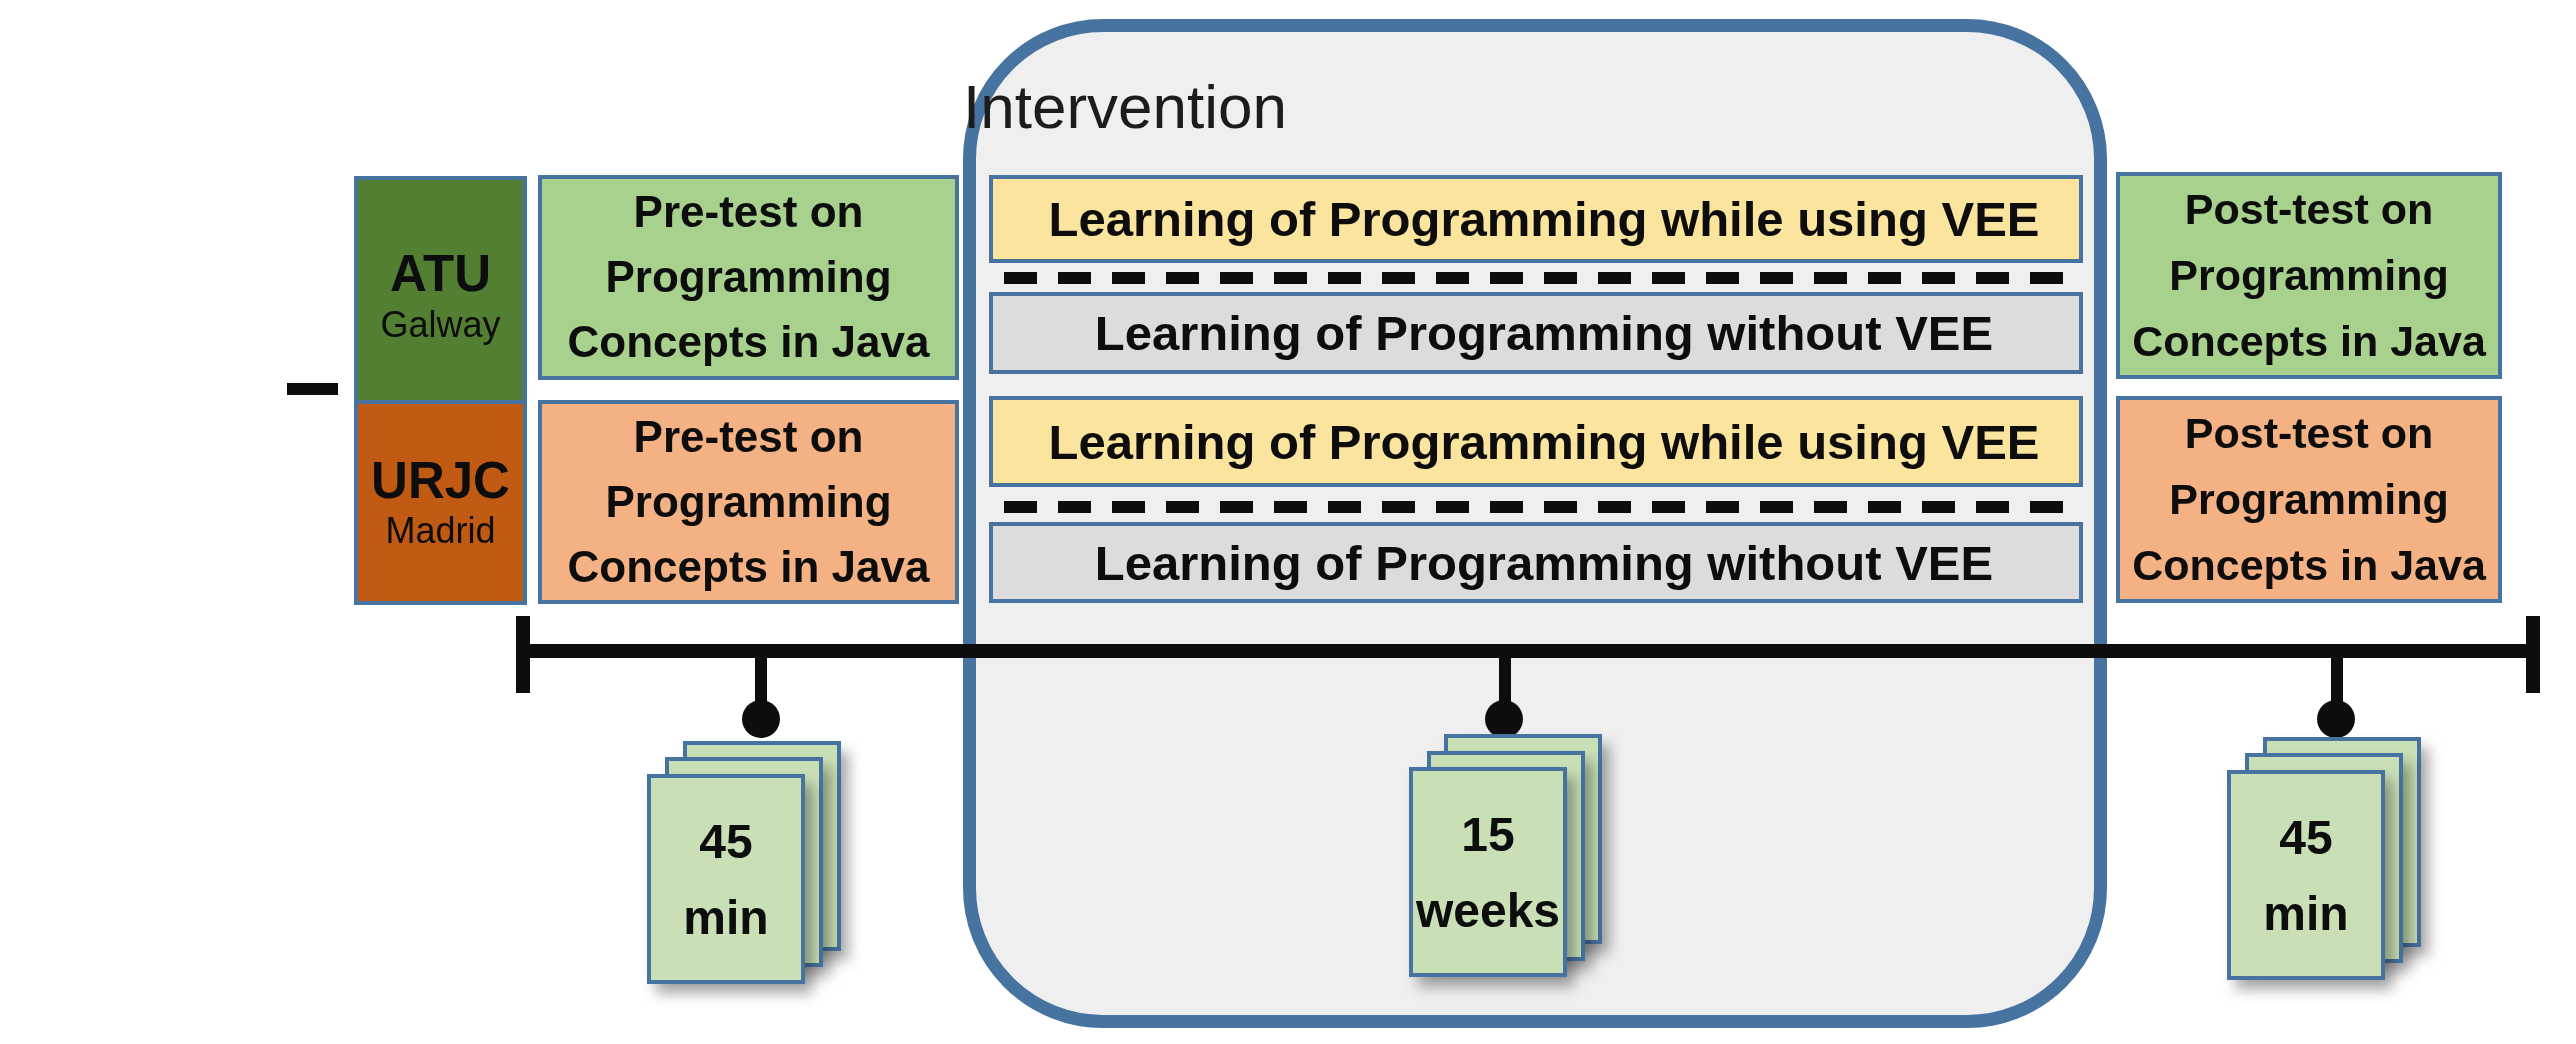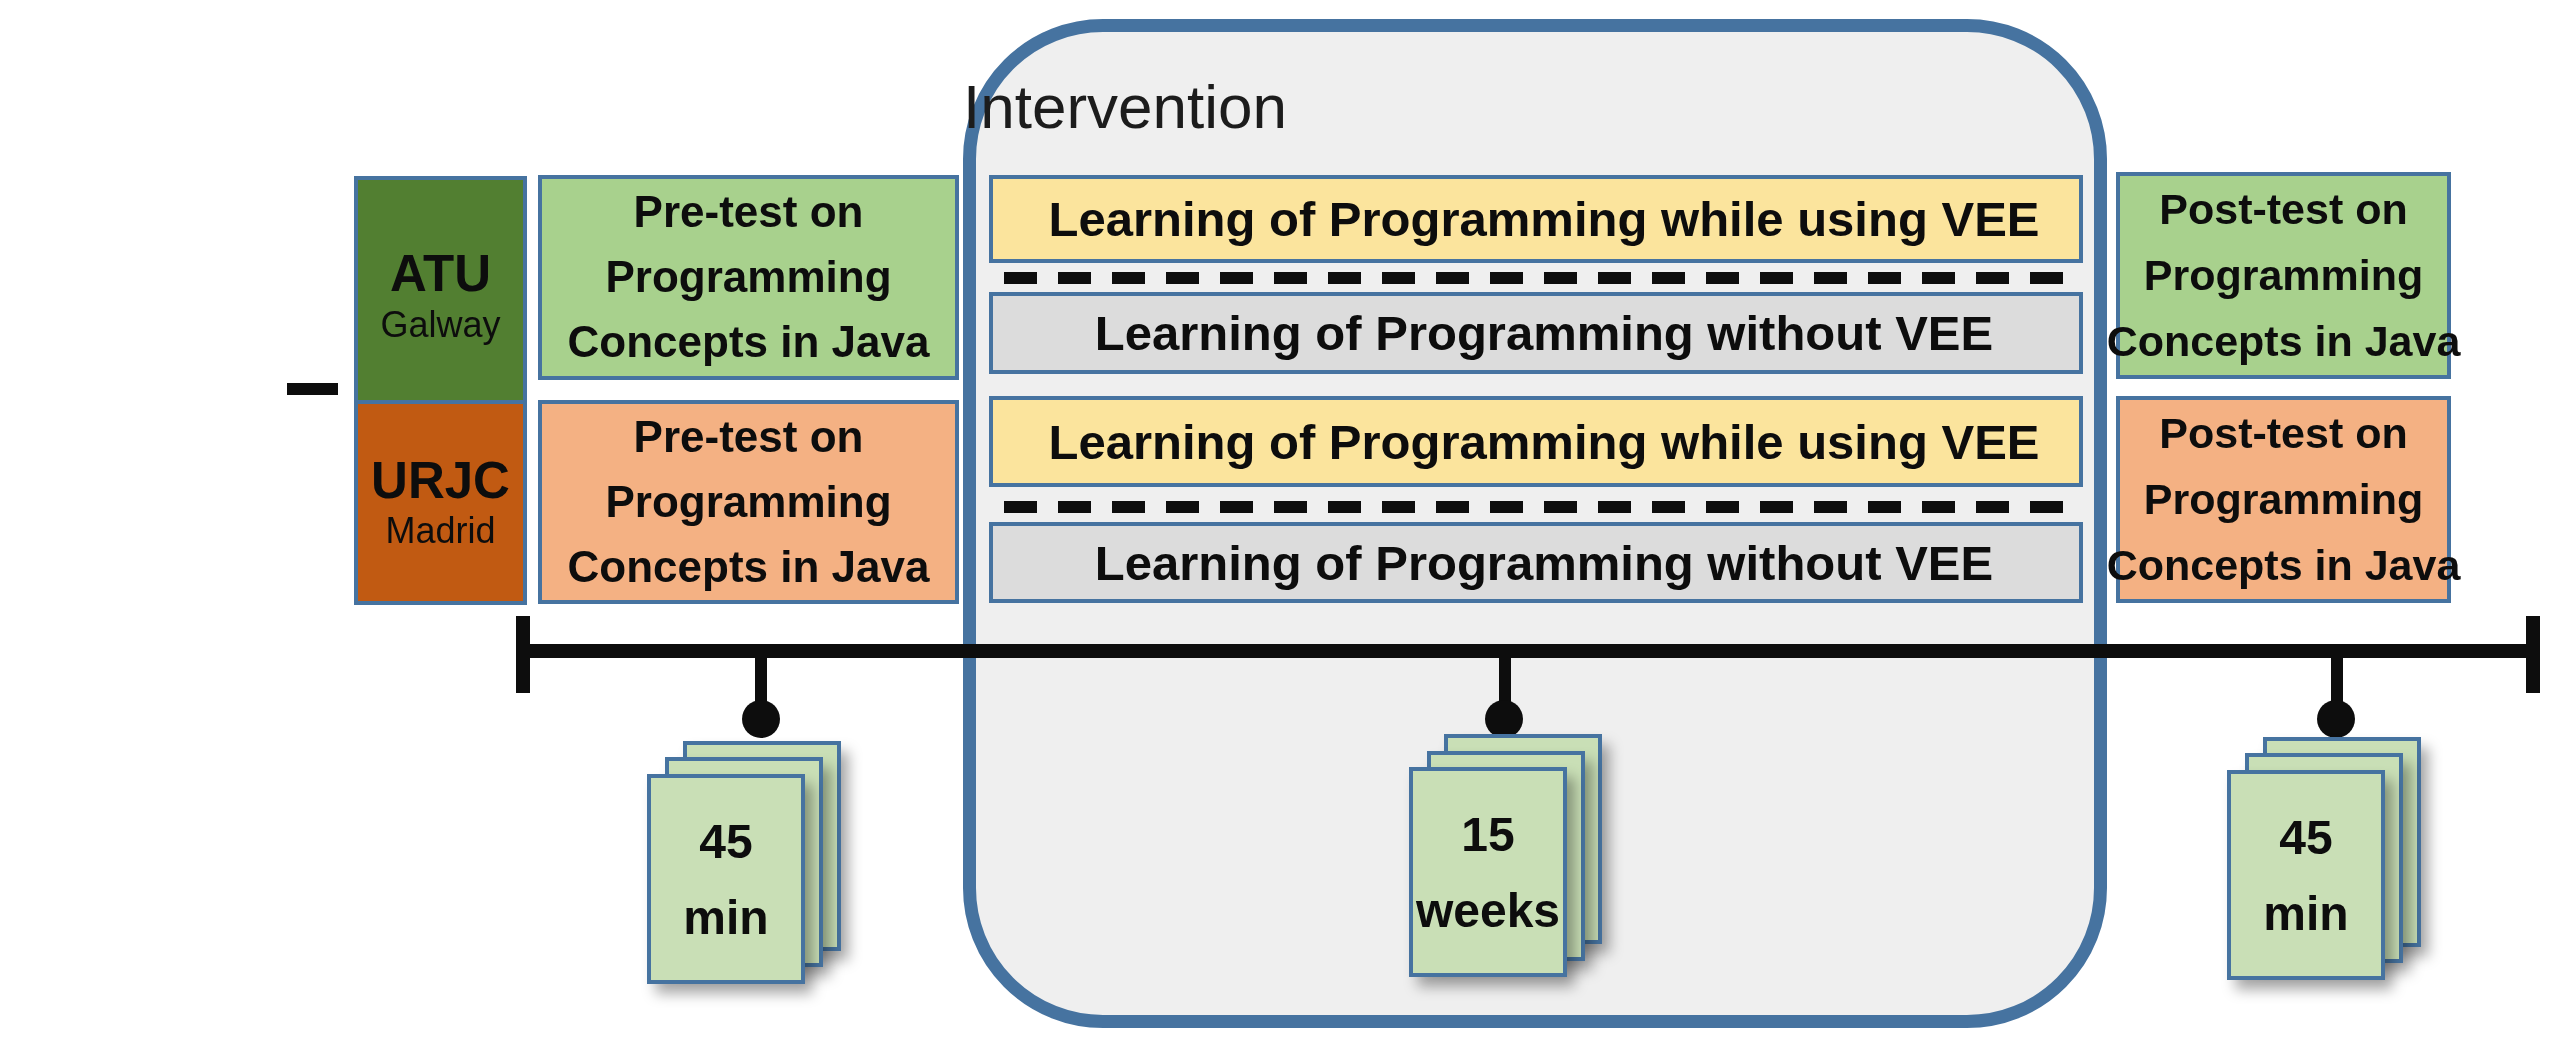--- a/index.html
+++ b/index.html
@@ -38,21 +38,21 @@
   .inst-city{font-size:36px;font-weight:normal;line-height:38px;}
 
   
   .test{
     border:4.9px solid #4673a0;z-index:2;
     display:flex;flex-direction:column;align-items:center;justify-content:flex-start;
     text-align:center;font-weight:bold;
   }
   .test div{white-space:nowrap;}
   .pre{left:538px;width:421px;font-size:44px;line-height:65px;}
-  .post{left:2116px;width:335px;font-size:43px;line-height:66px;}
+  .post{left:2116px;width:386px;font-size:43px;line-height:66px;}
   .pre-green{top:175px;height:205px;background:#a8d18d;}
   .pre-orange{top:400px;height:204px;background:#f4b183;}
   .post-green{top:172px;height:207px;background:#a8d18d;}
   .post-orange{top:396px;height:207px;background:#f4b183;}
 
   
   .cond{
     left:989px;width:1094px;border:4.1px solid #4673a0;z-index:2;
     display:flex;align-items:center;justify-content:center;text-align:center;
     font-size:49px;font-weight:bold;white-space:nowrap;padding-left:16px;

